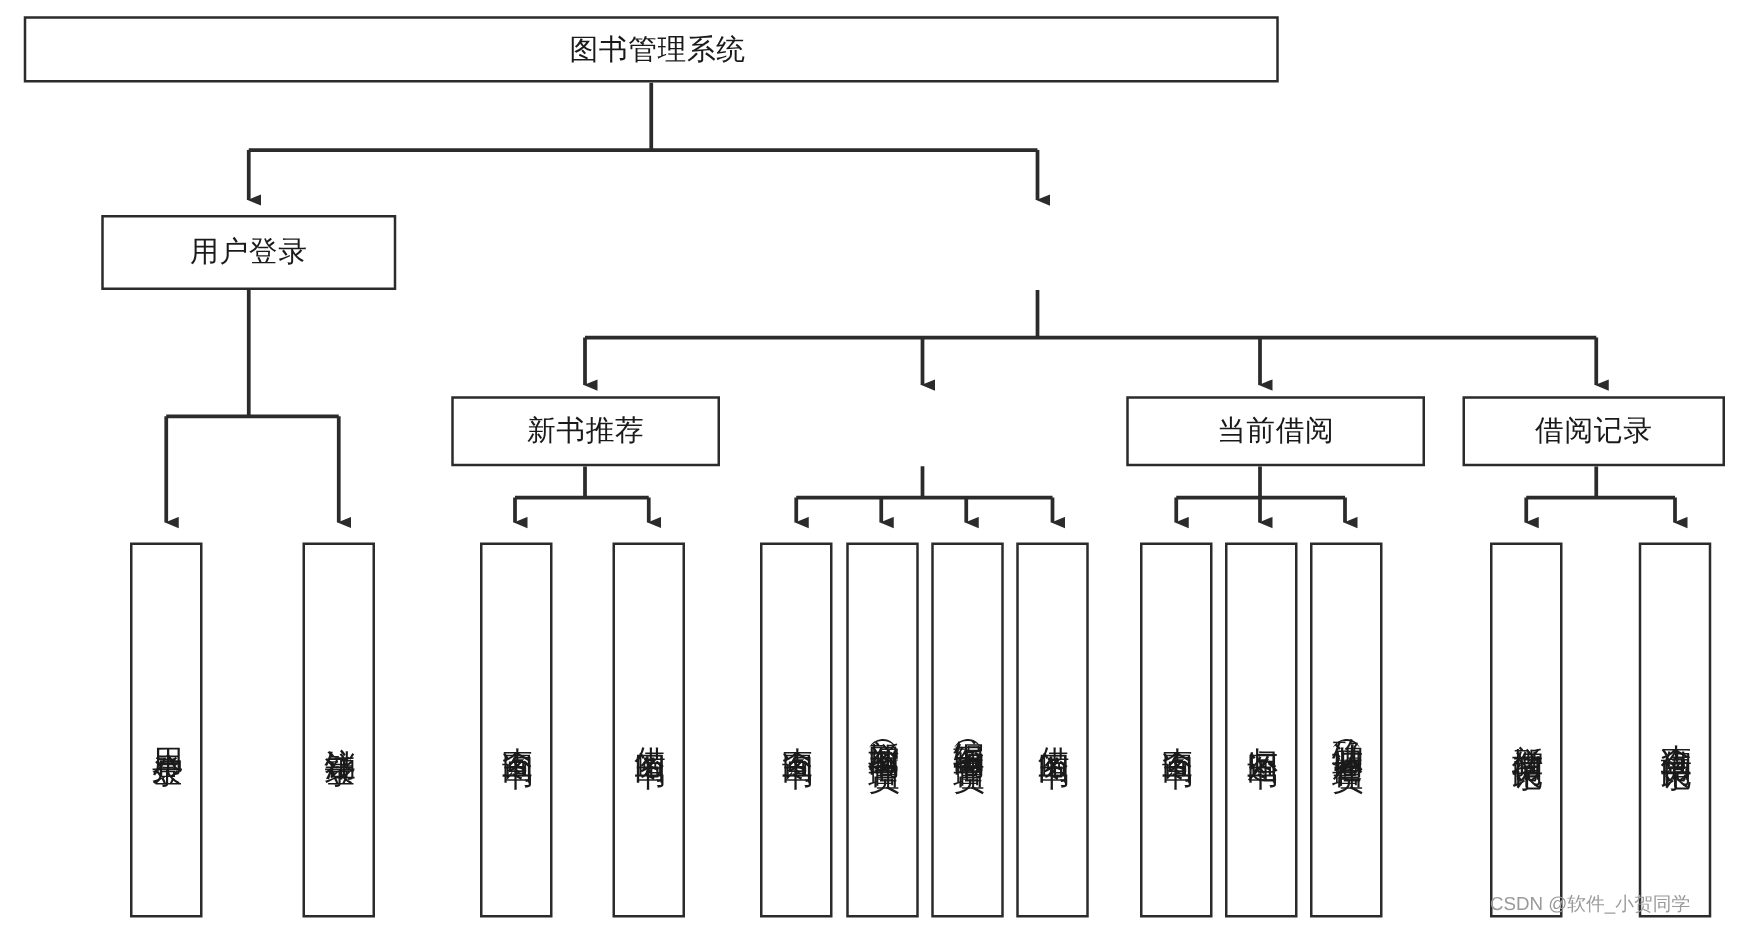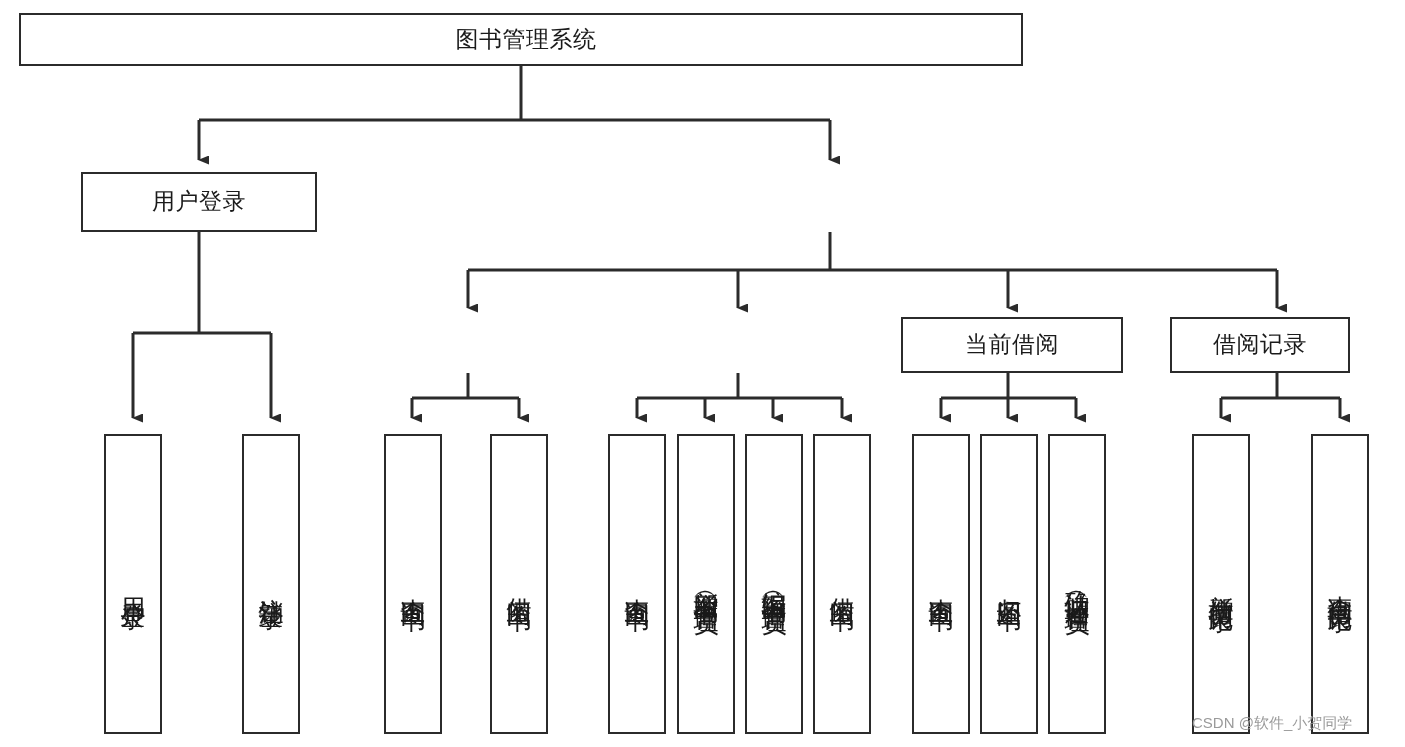--- a/index.html
+++ b/index.html
@@ -123,24 +123,27 @@
   </svg>
 
   <div class="node h-node" style="left:19px; top:13px; width:1004px; height:53px;padding-left:10px;">
     <span class="node-label">图书管理系统</span>
   </div>
 
   <div class="node h-node" style="left:81px; top:172px; width:236px; height:60px;">
     <span class="node-label">用户登录</span>
   </div>
 
-  <div class="node h-node" style="left:901px; top:317px; width:222px; height:56px;">
+  <div class="node h-node" style="left:361px; top:317px; width:215px; height:56px;">
+    <span class="node-label">新书推荐</span>
+  </div>
+  <div class="node h-node" style="left:901px; top:317px; width:239px; height:56px;">
     <span class="node-label">当前借阅</span>
   </div>
-  <div class="node h-node" style="left:1170px; top:317px; width:180px; height:56px;">
+  <div class="node h-node" style="left:1170px; top:317px; width:210px; height:56px;">
     <span class="node-label">借阅记录</span>
   </div>
 
   <div class="node v-node" style="left:104px; top:434px; width:58px; height:300px;">
     <span class="node-label">用户登录</span>
   </div>
   <div class="node v-node" style="left:242px; top:434px; width:58px; height:300px;">
     <span class="node-label">注销登录</span>
   </div>
 

